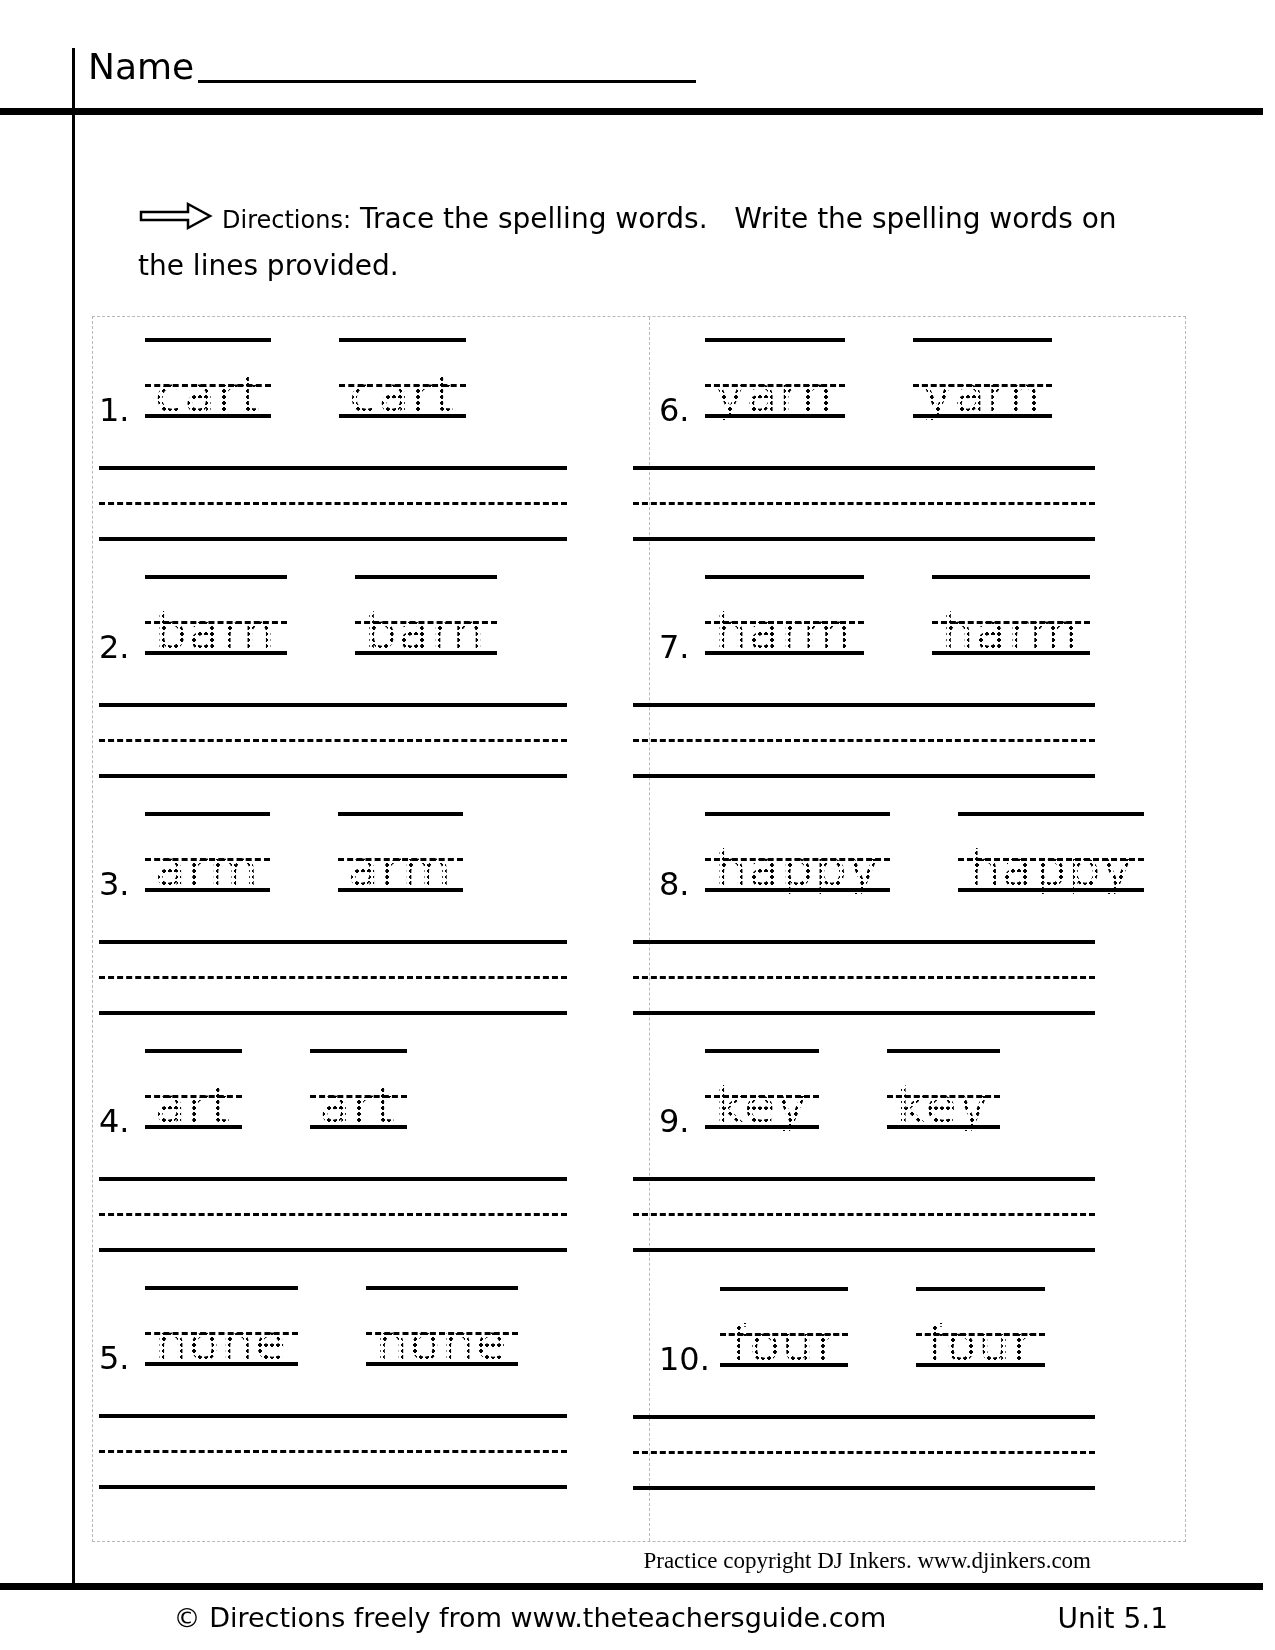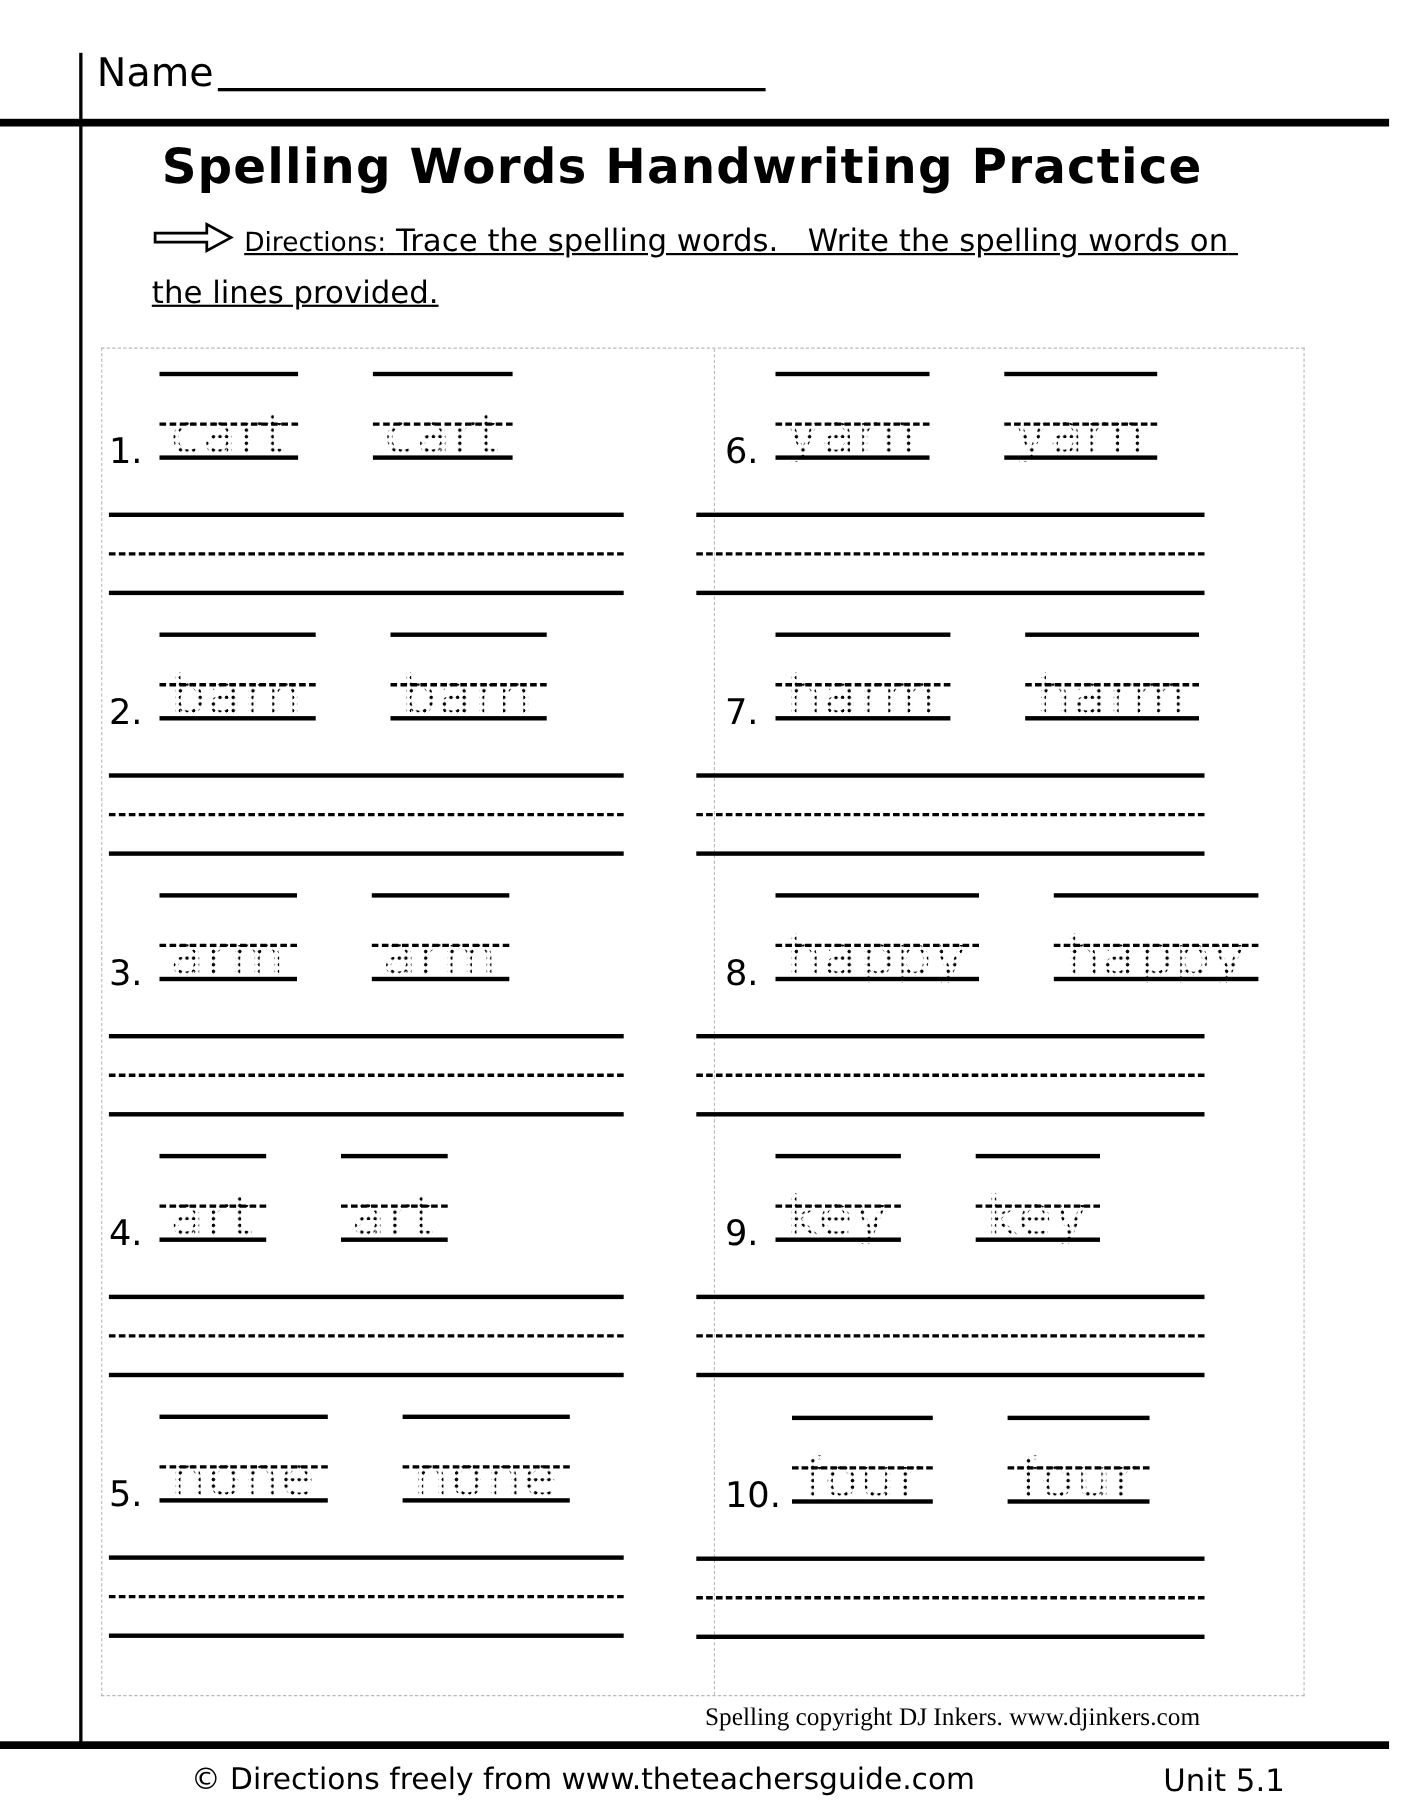--- a/index.html
+++ b/index.html
@@ -17,21 +17,21 @@
 
   
   .name-row{ position:absolute; left:88px; top:46px; display:flex; align-items:baseline; }
   .name-label{ font-size:36px; line-height:1.15; }
   .name-line{ width:498px; height:0; border-bottom:3px solid #000; align-self:flex-end; margin:0 0 4px 4px; }
 
   
   .title{ position:absolute; left:0; top:126px; width:1240px; text-align:center;
           font-size:44px; font-weight:bold; letter-spacing:1px; }
   .dirs{ position:absolute; left:138px; top:198px; width:985px;
-         font-size:28px; line-height:1.5; white-space:pre-wrap;text-decoration:underline; }
+         font-size:28px; line-height:1.5; white-space:pre-wrap; }
   .dirs .arrow{ display:inline-block; vertical-align:-5px; margin-right:8px; }
   .dirs-label{ font-size:24px; }
 
   
   .wsbox{ position:absolute; left:92px; top:316px; width:1094px; height:1226px;
           border:1px dashed #b9b9b9; }
   .vdiv{ position:absolute; left:556px; top:0; height:100%; width:0; border-left:1px dashed #b9b9b9; }
   .col{ position:absolute; top:0; height:100%; }
   .col-left{ left:6px; width:468px; }
   .col-right{ left:540px; width:462px; }
@@ -80,21 +80,20 @@
 <div class="page">
 
   <div class="vmargin"></div>
   <div class="hrule-top"></div>
 
   <div class="name-row">
     <span class="name-label">Name</span>
     <span class="name-line"></span>
   </div>
 
-  <div class="title">Spelling Words Handwriting Practice</div>
 
   <div class="dirs"><span class="arrow"><svg width="76" height="34" viewBox="0 0 76 34">
           <path d="M3 13 H50 V5 L72 17 L50 29 V21 H3 Z" fill="#fff" stroke="#000" stroke-width="2.5"></path>
         </svg></span><span class="dirs-label">Directions:</span> <span>Trace the spelling words.   Write the spelling words on the lines provided.</span></div>
 
   <div class="wsbox">
     <div class="vdiv"></div>
 
     <div class="col col-left">
 
@@ -206,18 +205,18 @@
           <span class="tblock"><span class="gl gl-top"></span><span class="gl gl-mid"></span><span class="gl gl-base"></span><span class="trace-word">four</span></span>
           <span class="tblock"><span class="gl gl-top"></span><span class="gl gl-mid"></span><span class="gl gl-base"></span><span class="trace-word">four</span></span>
         </div>
         <div class="wl wl-s1"></div>
         <div class="wl wl-d"></div>
         <div class="wl wl-s2"></div>
       </div>
     </div>
   </div>
 
-  <div class="credit">Spelling copyright DJ Inkers. www.djinkers.com</div>
+  <div class="credit">Practice copyright DJ Inkers. www.djinkers.com</div>
   <div class="hrule-bot"></div>
   <div class="fsource">© Directions freely from www.theteachersguide.com</div>
   <div class="funit">Unit 5.1</div>
 
 </div>
 
 </body></html>

